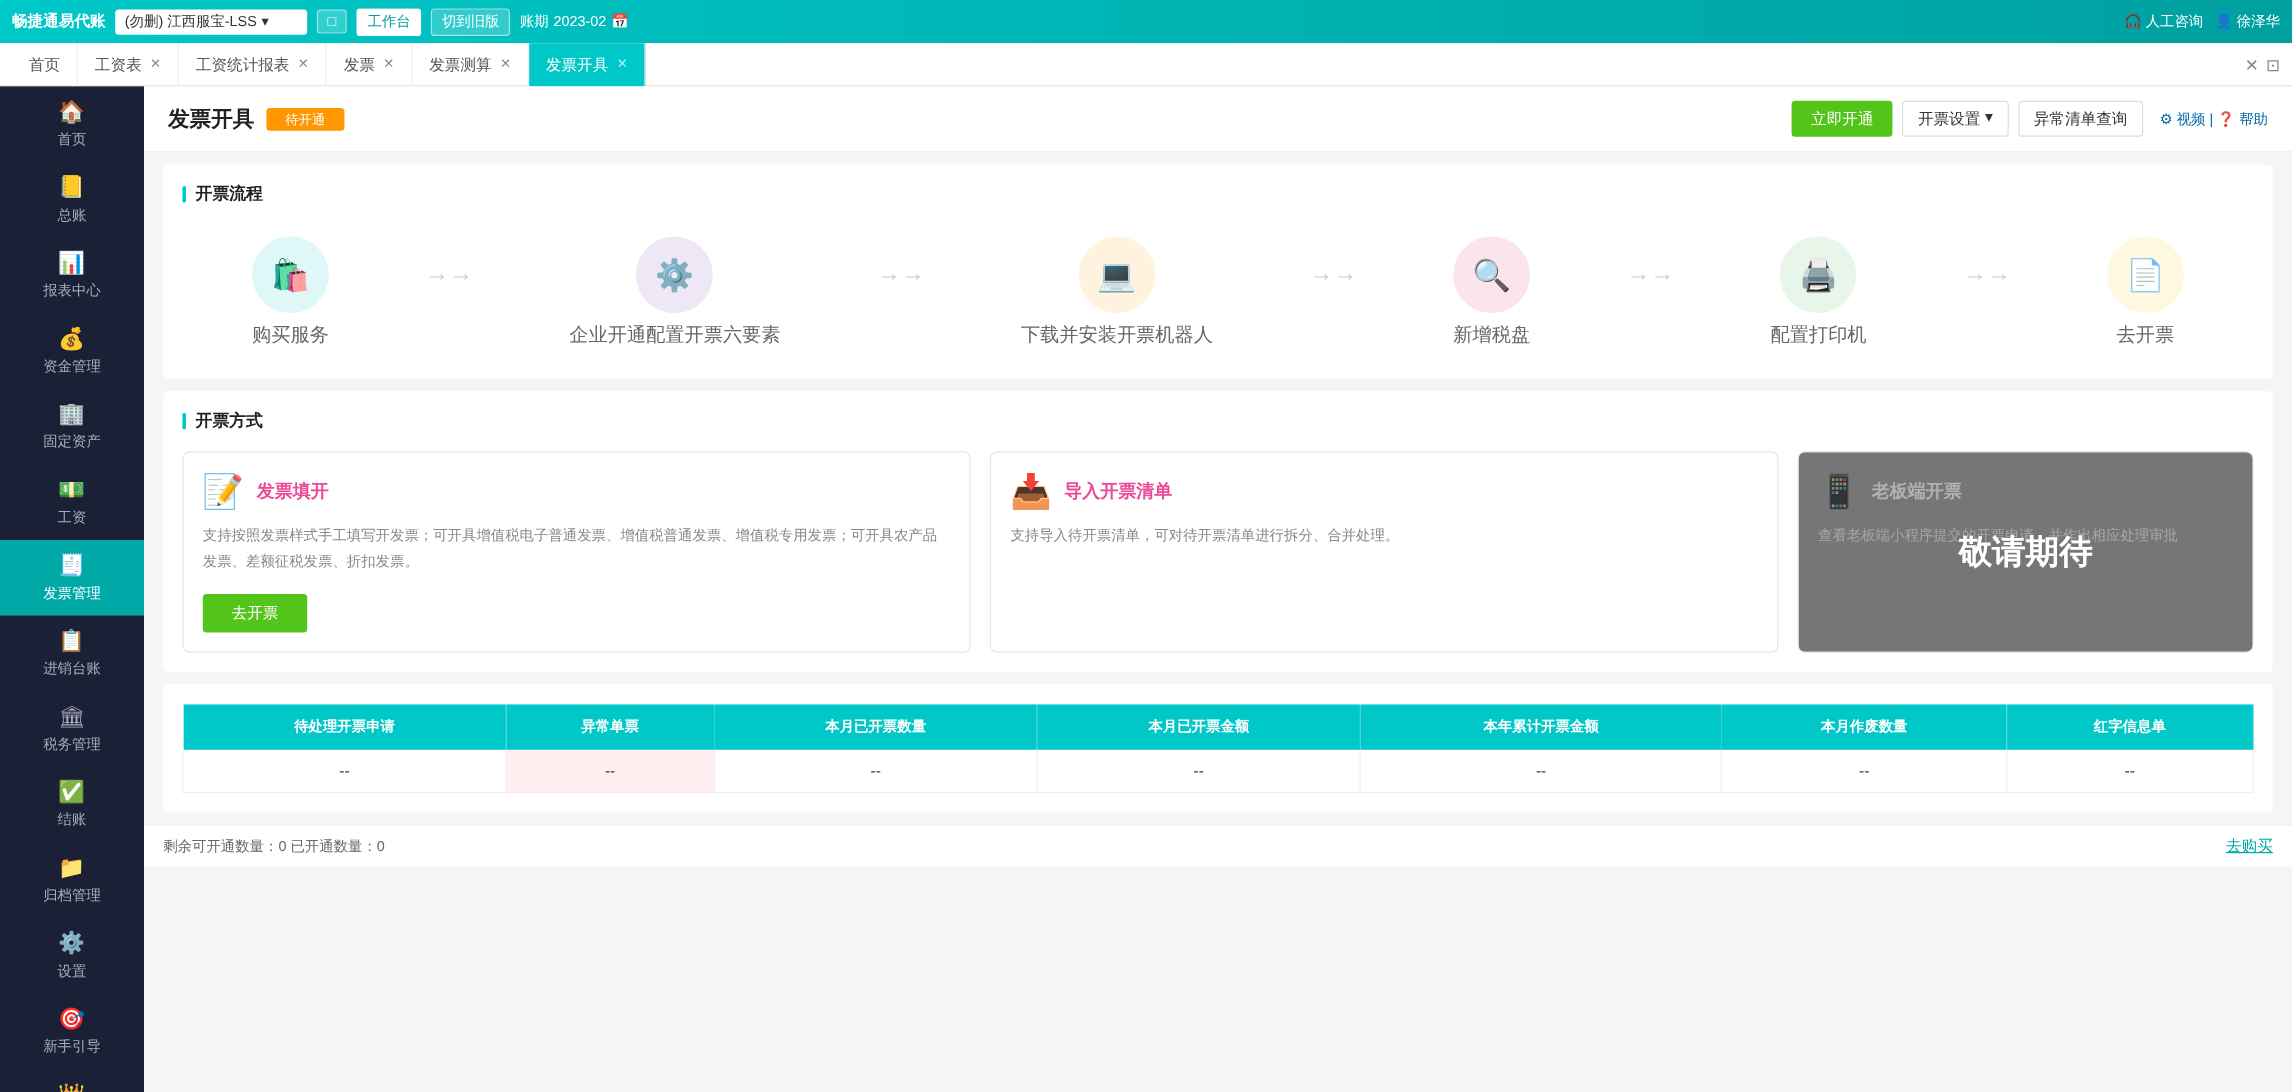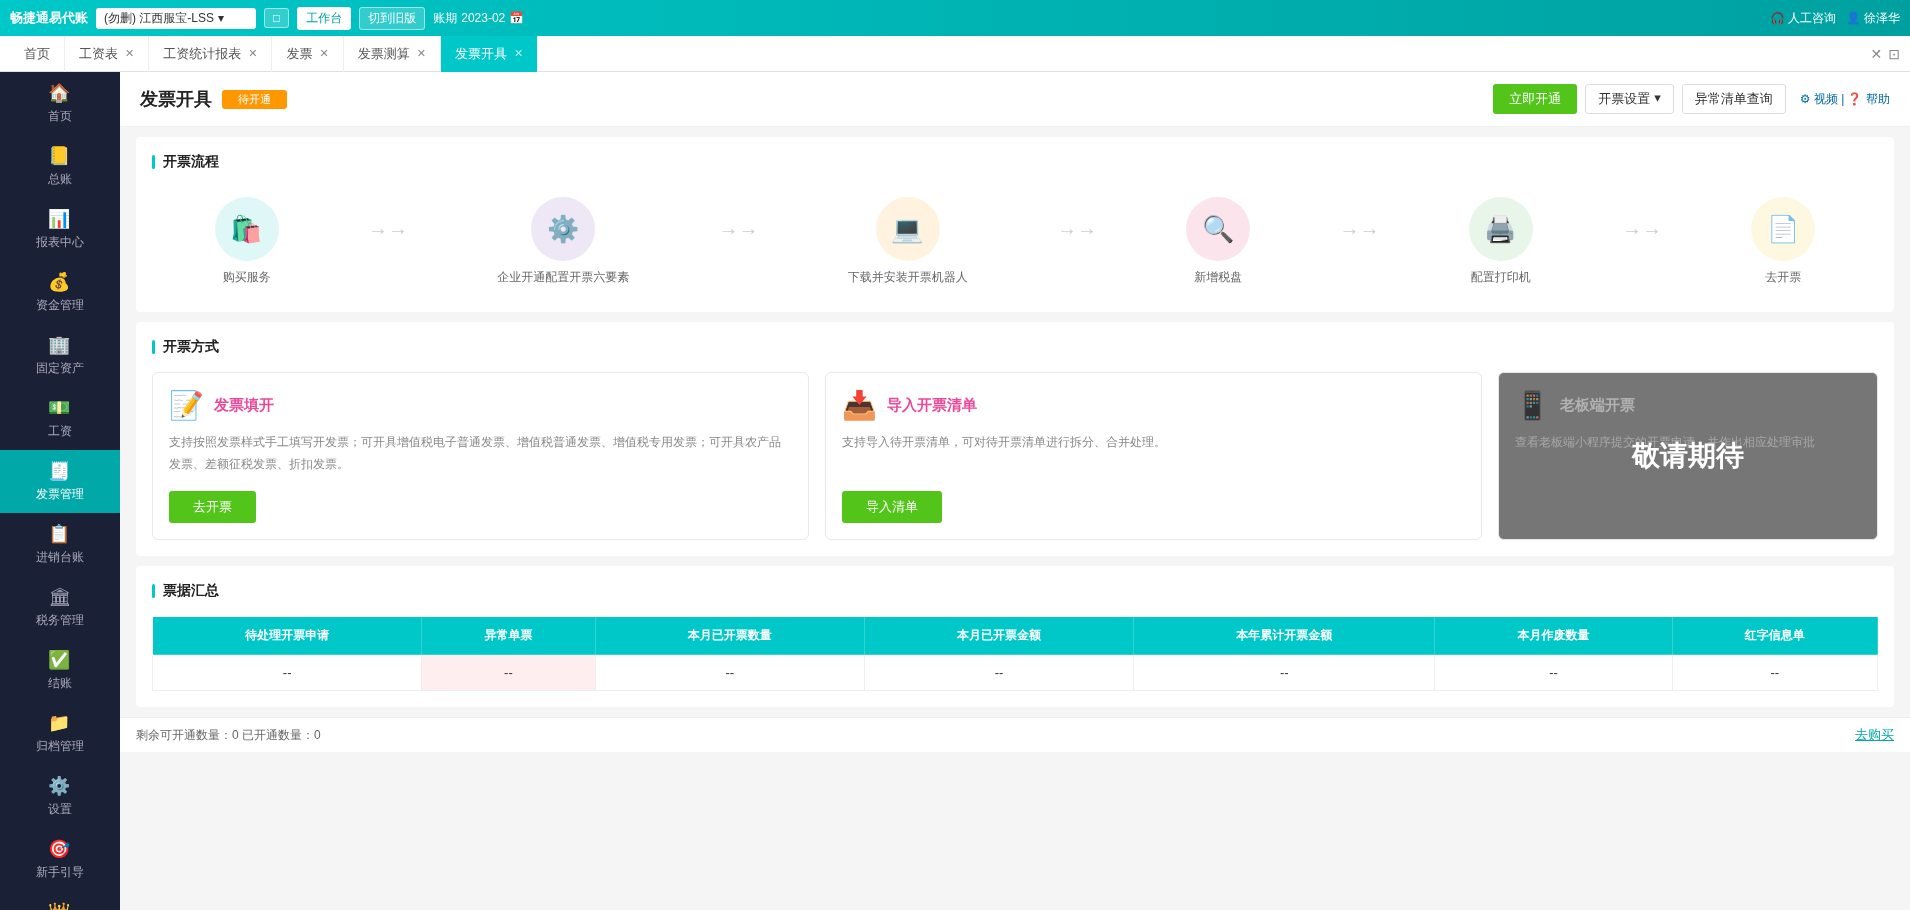--- a/index.html
+++ b/index.html
@@ -146,21 +146,21 @@
 
     
     .flow-steps { display: flex; align-items: center; justify-content: space-around; padding: 10px 20px; }
     .flow-step { display: flex; flex-direction: column; align-items: center; gap: 8px; }
     .flow-step-icon {
       width: 64px; height: 64px;
       border-radius: 50%;
       display: flex; align-items: center; justify-content: center;
       font-size: 26px;
     }
-    .flow-step-label { font-size: 12px; color: #666; }
+    .flow-step-label { font-size: 16px; color: #666; }
     .flow-arrow { color: #ccc; font-size: 20px; margin: 0 4px; align-self: flex-start; margin-top: 20px; }
 
     .icon-buy { background: #e0f7f7; color: #00b0b0; }
     .icon-config { background: #ede7f6; color: #7e57c2; }
     .icon-download { background: #fff3e0; color: #ff9800; }
     .icon-taxdisk { background: #fce4ec; color: #e91e63; }
     .icon-printer { background: #e8f5e9; color: #43a047; }
     .icon-invoice { background: #fff8e1; color: #ffa000; }
 
     
@@ -426,41 +426,37 @@
             <button class="btn-green">去开票</button>
           </div>
         </div>
 
         <div class="method-card">
           <div class="method-card-header">
             <span class="method-card-icon" style="color:#00c8c8;">📥</span>
             <span class="method-card-title">导入开票清单</span>
           </div>
           <div class="method-card-desc">支持导入待开票清单，可对待开票清单进行拆分、合并处理。</div>
-          <div class="method-card-btn">
-            <button class="btn-green">导入清单</button>
-          </div>
         </div>
 
         <div class="method-card dark" style="min-width:280px; max-width:380px;">
           <div class="method-card-header">
             <span class="method-card-icon">📱</span>
             <span class="method-card-title">老板端开票</span>
           </div>
           <div class="method-card-desc">查看老板端小程序提交的开票申请，并作出相应处理审批</div>
           <div class="coming-soon-overlay">
             <span>敬请期待</span>
           </div>
         </div>
 
       </div>
     </div>
 
     <div class="section">
-      <div class="section-title">票据汇总</div>
       <table class="summary-table">
         <thead>
           <tr>
             <th>待处理开票申请</th>
             <th>异常单票</th>
             <th>本月已开票数量</th>
             <th>本月已开票金额</th>
             <th>本年累计开票金额</th>
             <th>本月作废数量</th>
             <th>红字信息单</th>

